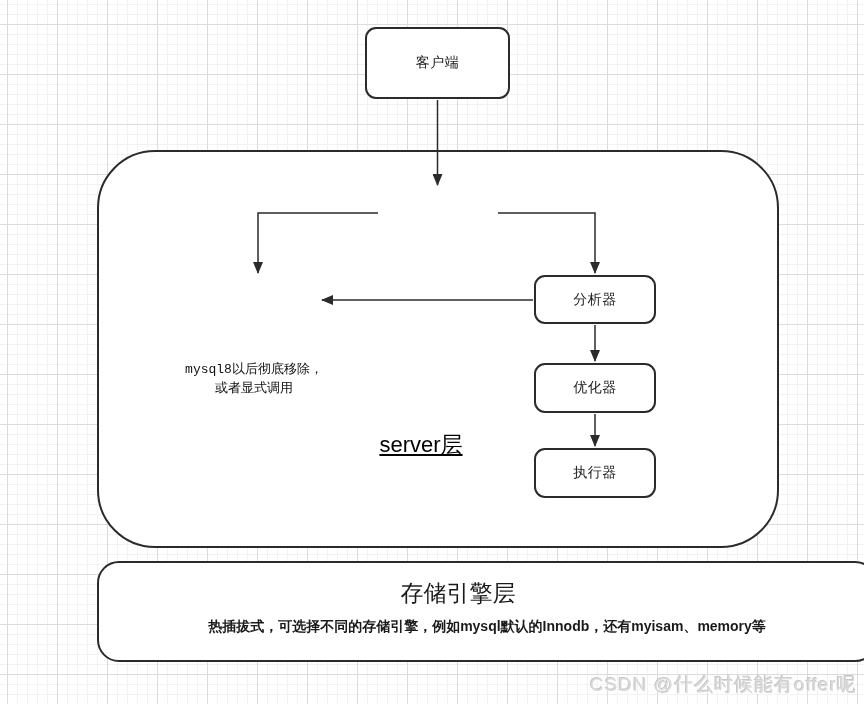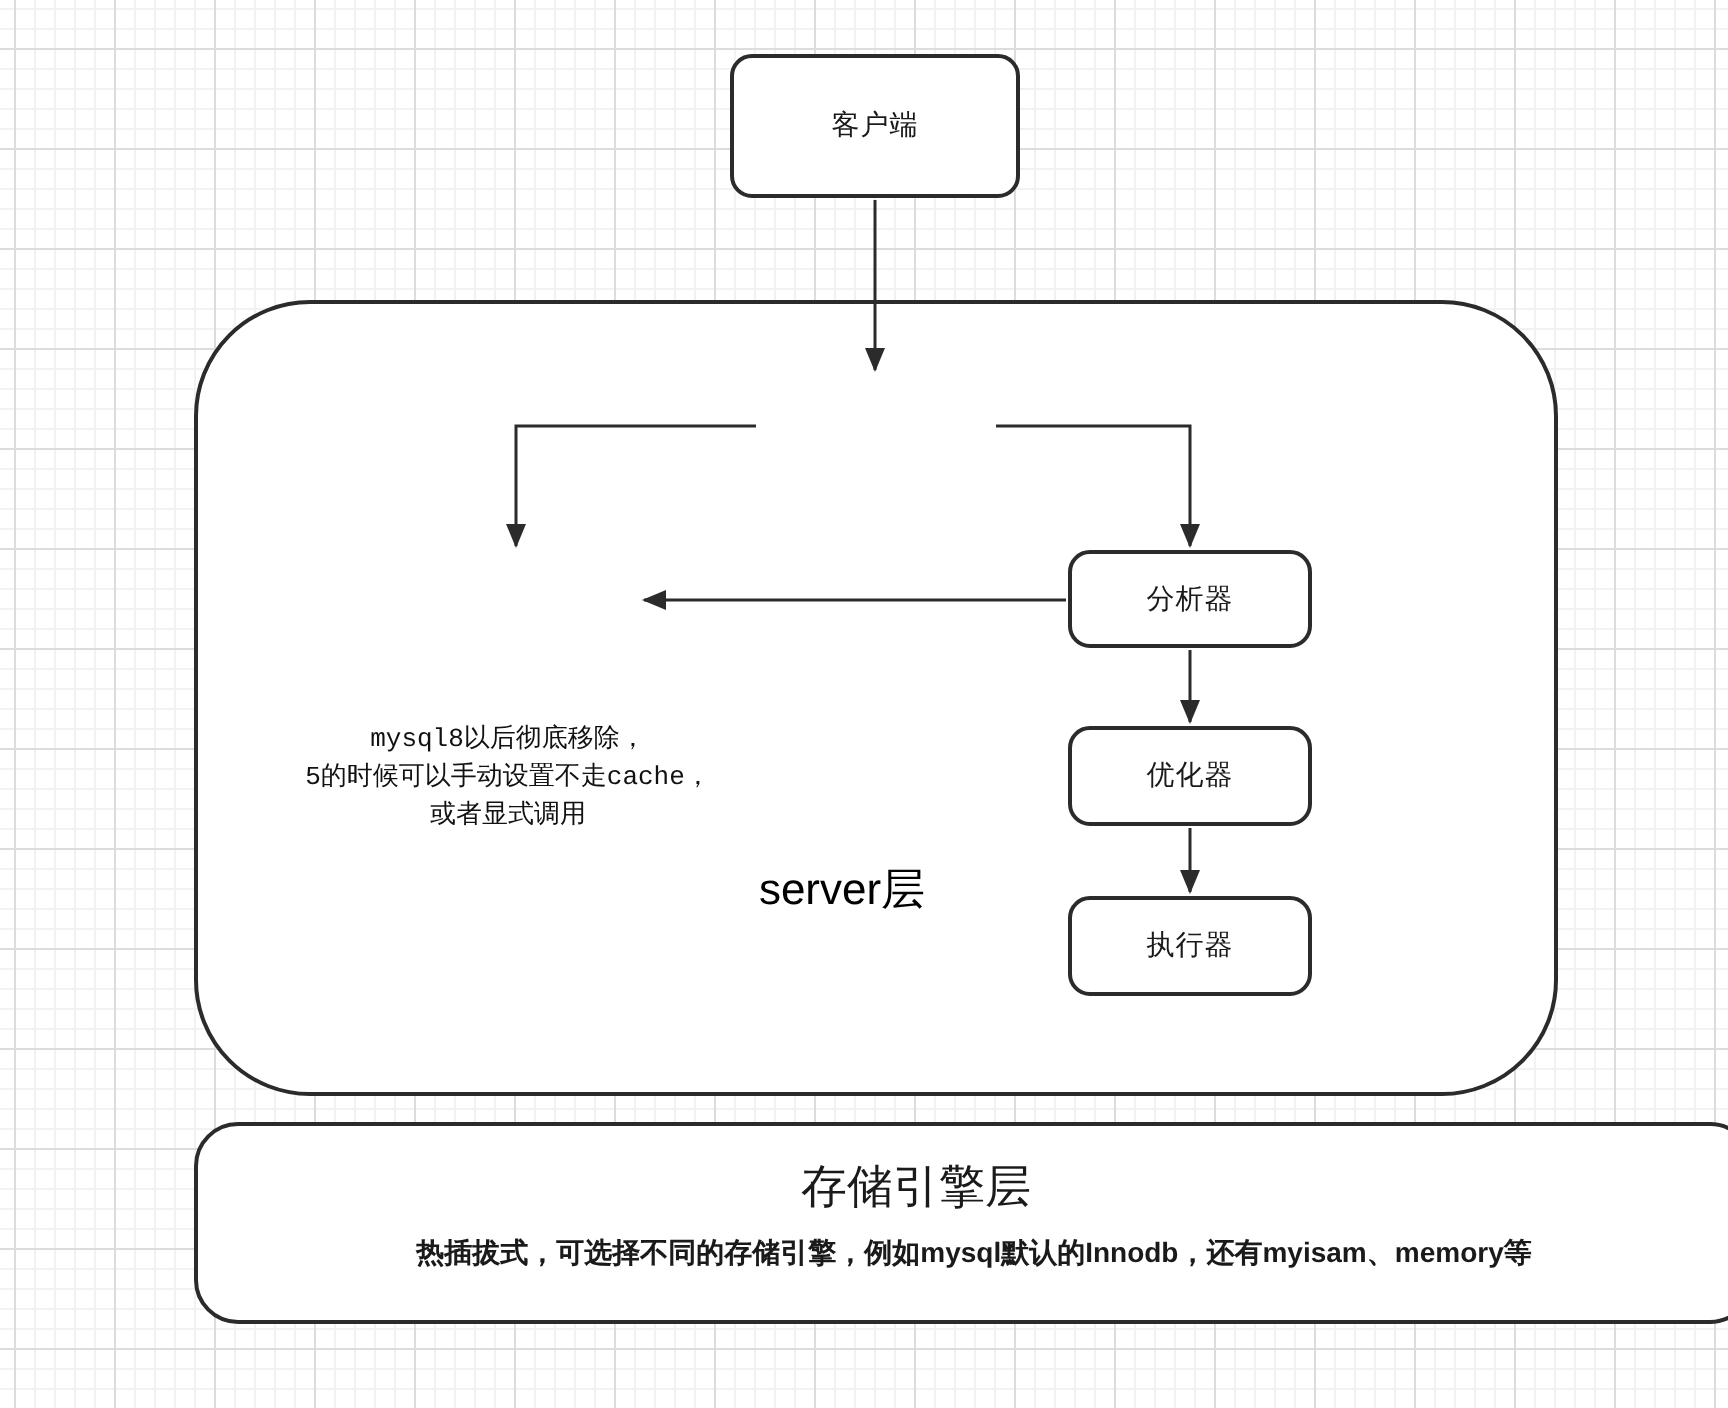--- a/index.html
+++ b/index.html
@@ -46,21 +46,21 @@
   #node-analyzer{left:534px;top:275px;width:122px;height:49px;}
   #node-optimizer{left:534px;top:363px;width:122px;height:50px;}
   #node-executor{left:534px;top:448px;width:122px;height:50px;}
   .note{
     position:absolute;left:124px;top:360px;width:260px;text-align:center;
     font-size:13px;line-height:19px;color:#111;
   }
   .note span{display:block;font-family:Liberation Mono, monospace;}
   .server-label{
     position:absolute;left:350px;top:430px;width:142px;text-align:center;
-    font-size:22px;color:#000;
+    font-size:22px;color:#000;text-decoration:underline;
   }
   .watermark{
     position:absolute;right:7px;bottom:6px;font-size:19px;letter-spacing:1px;
     color:var(--watermark);
     text-shadow:-1px -1px 0 #c6c6c6, 1px 1px 0 #ffffff;
   }
 </style>
 </head>
 <body>
 
@@ -90,25 +90,25 @@
   </div>
   <div class="node" id="node-analyzer">
     <span>分析器</span>
   </div>
   <div class="node" id="node-executor">
     <span>执行器</span>
   </div>
 
   <div class="note">
     <span>mysql8以后彻底移除，</span>
-    <span>5的时候可以手动设置不走cache，</span>
     <span>或者显式调用</span>
   </div>
 
   <div class="server-label">server层</div>
 
   <div class="storage-box">
     <div class="storage-title">存储引擎层</div>
     <div class="storage-desc">热插拔式，可选择不同的存储引擎，例如mysql默认的Innodb，还有myisam、memory等</div>
   </div>
 
+  <div class="watermark">CSDN @什么时候能有offer呢</div>
 
 </div>
 
 </body></html>

